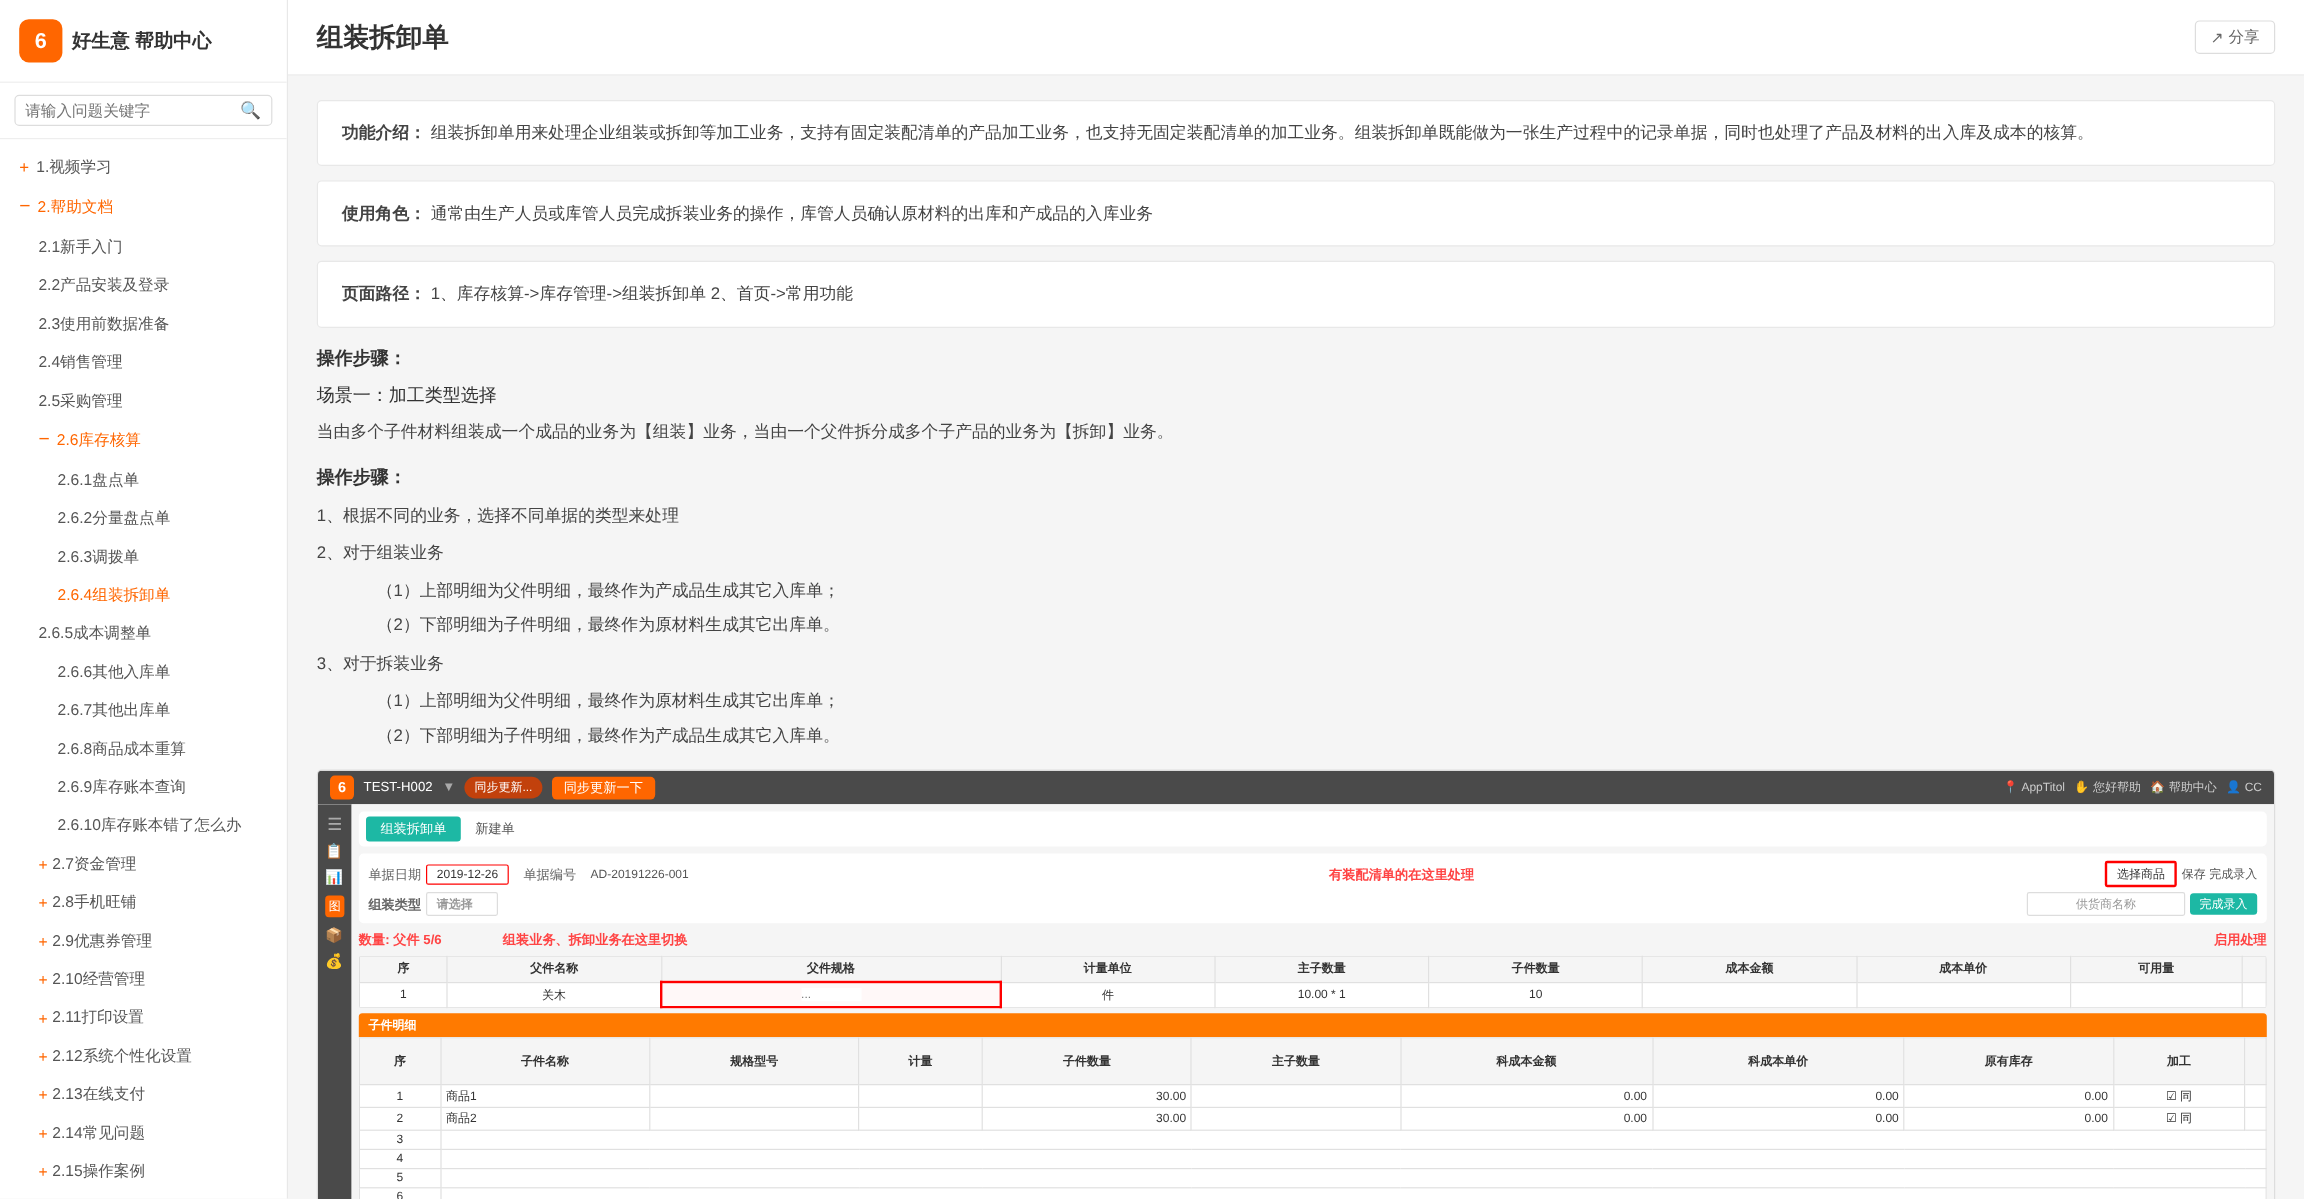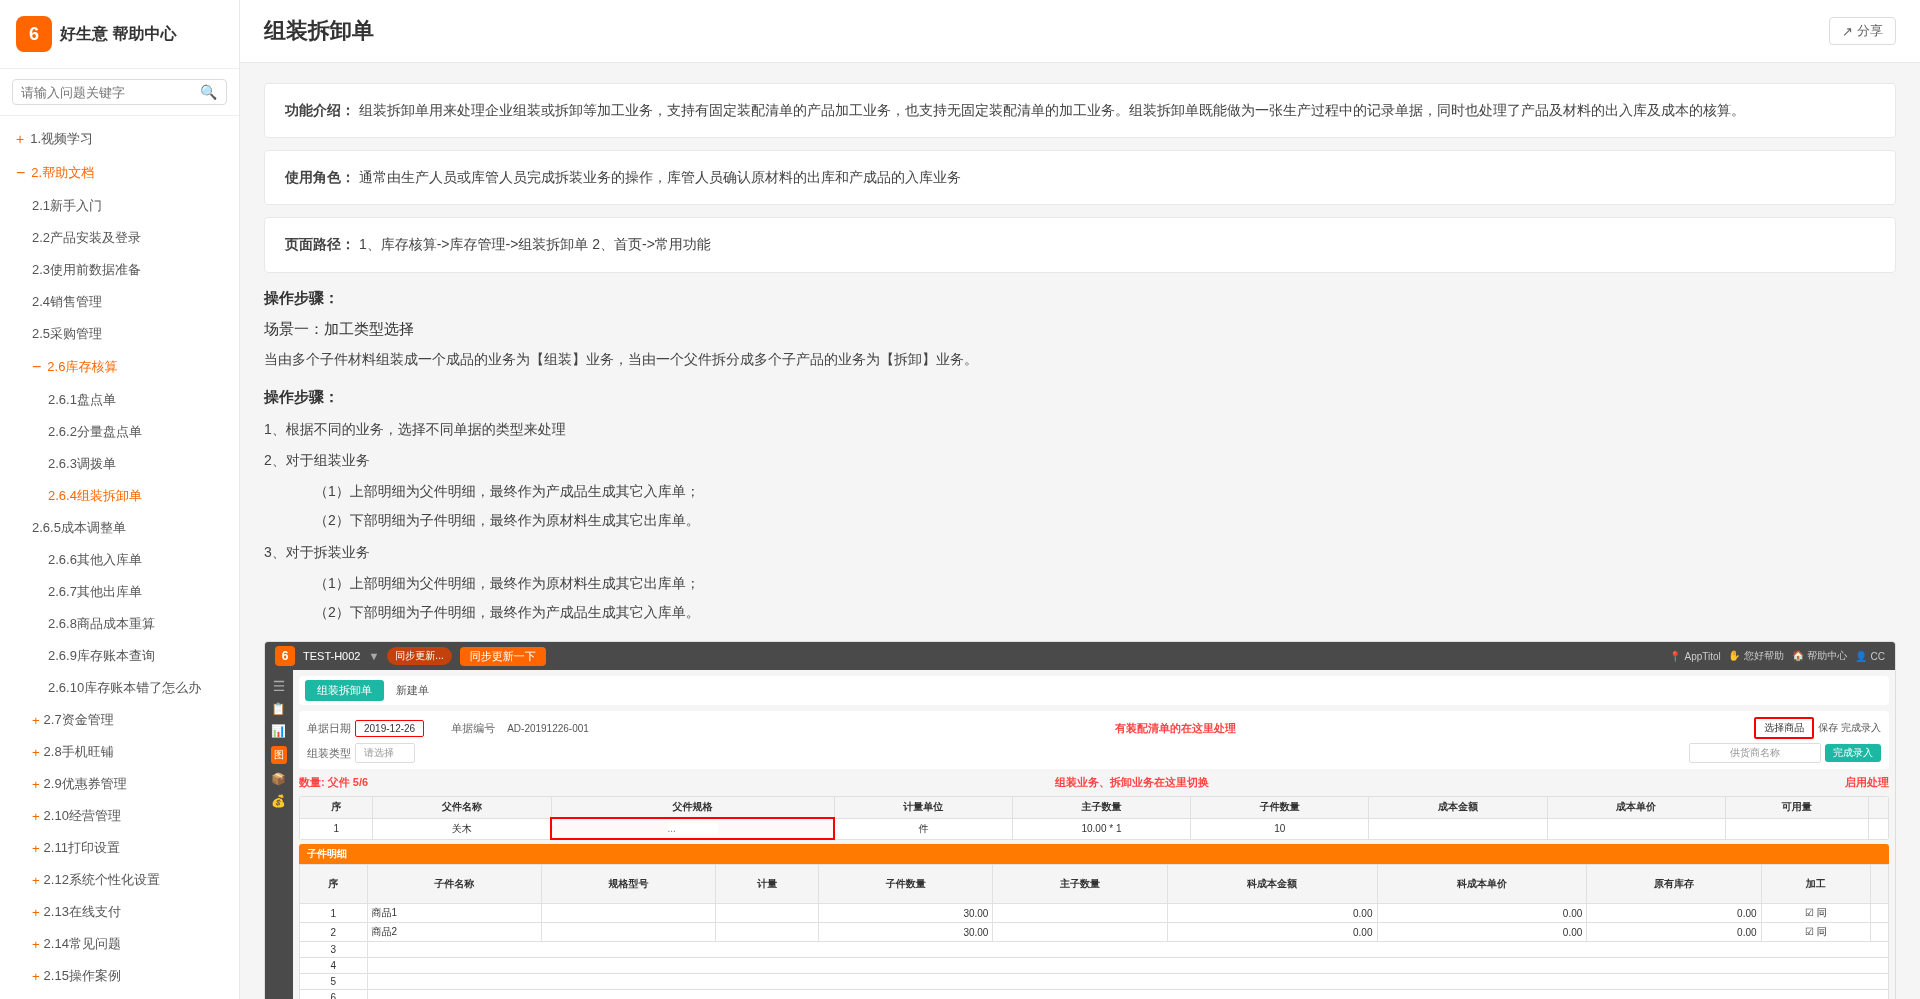--- a/index.html
+++ b/index.html
@@ -234,50 +234,50 @@
             <div style="display:flex; align-items:center; gap:4px; margin-bottom:6px; background:#fff; padding:4px 6px; border-radius:4px;">
               <div style="background:#1db8a4; color:#fff; padding:3px 12px; border-radius:3px; font-size:11px; cursor:pointer;">
                 <span>组装拆卸单</span>
               </div>
               <div style="color:#555; padding:3px 8px; font-size:11px; cursor:pointer;">
                 <span>新建单</span>
               </div>
             </div>
 
             <div style="background:#fff; padding:6px 8px; border-radius:4px; margin-bottom:6px; position:relative;">
-              <div style="display:flex; align-items:center; gap:27px; margin-bottom:4px; font-size:11px; flex-wrap:wrap;">
+              <div style="display:flex; align-items:center; gap:12px; margin-bottom:4px; font-size:11px; flex-wrap:wrap;">
                 <div style="display:flex; align-items:center; gap:4px;">
                   <span style="color:#666;">单据日期</span>
                   <span style="border: 1px solid #ff0000; padding:2px 8px; font-size:10px; background:#fff; border-radius:2px;">2019-12-26</span>
                 </div>
                 <div style="display:flex; align-items:center; gap:4px;">
                   <span style="color:#666;">单据编号</span>
                   <span style="padding:2px 8px; font-size:10px; color:#555;">AD-20191226-001</span>
                 </div>
                 <div style="flex:1; text-align:center; color:#ff4444; font-size:11px; font-weight:bold;">有装配清单的在这里处理</div>
                 <div style="display:flex; align-items:center; gap:4px;">
                   <div style="border:2px solid #ff0000; padding:2px 8px; font-size:10px; background:#fff; border-radius:2px; cursor:pointer;">选择商品</div>
                   <span style="font-size:10px; color:#555;">保存 完成录入</span>
                 </div>
               </div>
               <div style="display:flex; align-items:center; gap:12px; font-size:11px;">
-                <div style="display:flex; align-items:center; gap:4px; flex:1;">
+                <div style="display:flex; align-items:center; gap:4px; flex:1;font-weight:bold;">
                   <span style="color:#666;">组装类型</span>
                   <span style="border:1px solid #ddd; padding:2px 8px; font-size:10px; background:#fff; border-radius:2px; color:#999; min-width:60px; cursor:pointer;">请选择</span>
                 </div>
                 <div style="display:flex; align-items:center; gap:4px;">
                   <span style="border:1px solid #ddd; padding:2px 40px; font-size:10px; background:#fff; border-radius:2px; color:#999; cursor:pointer;">供货商名称</span>
                   <div style="background:#1db8a4; color:#fff; padding:2px 8px; font-size:10px; border-radius:3px; cursor:pointer;">完成录入</div>
                 </div>
               </div>
             </div>
 
             <div style="display:flex; align-items:center; margin-bottom:6px; font-size:11px; color:#ff4444; font-weight:bold; position:relative;">
               <div style="width:120px; text-align:left;">数量: 父件 5/6</div>
-              <div style="flex:1; text-align:center;">组装业务、拆卸业务在这里切换</div>
+              <div style="flex:1; ">组装业务、拆卸业务在这里切换</div>
               <div style="text-align:right;">启用处理</div>
             </div>
 
             <div style="background:#fff; margin-bottom:4px; border-radius:3px; overflow:hidden;">
               <table style="width:100%; border-collapse:collapse; font-size:10px;">
                 <thead>
                   <tr style="background:#f5f5f5;">
                     <th style="border:1px solid #e0e0e0; padding:3px 5px; text-align:center;">序</th>
                     <th style="border:1px solid #e0e0e0; padding:3px 5px; text-align:center;">父件名称</th>
                     <th style="border:1px solid #e0e0e0; padding:3px 20px; text-align:center;">父件规格</th>

